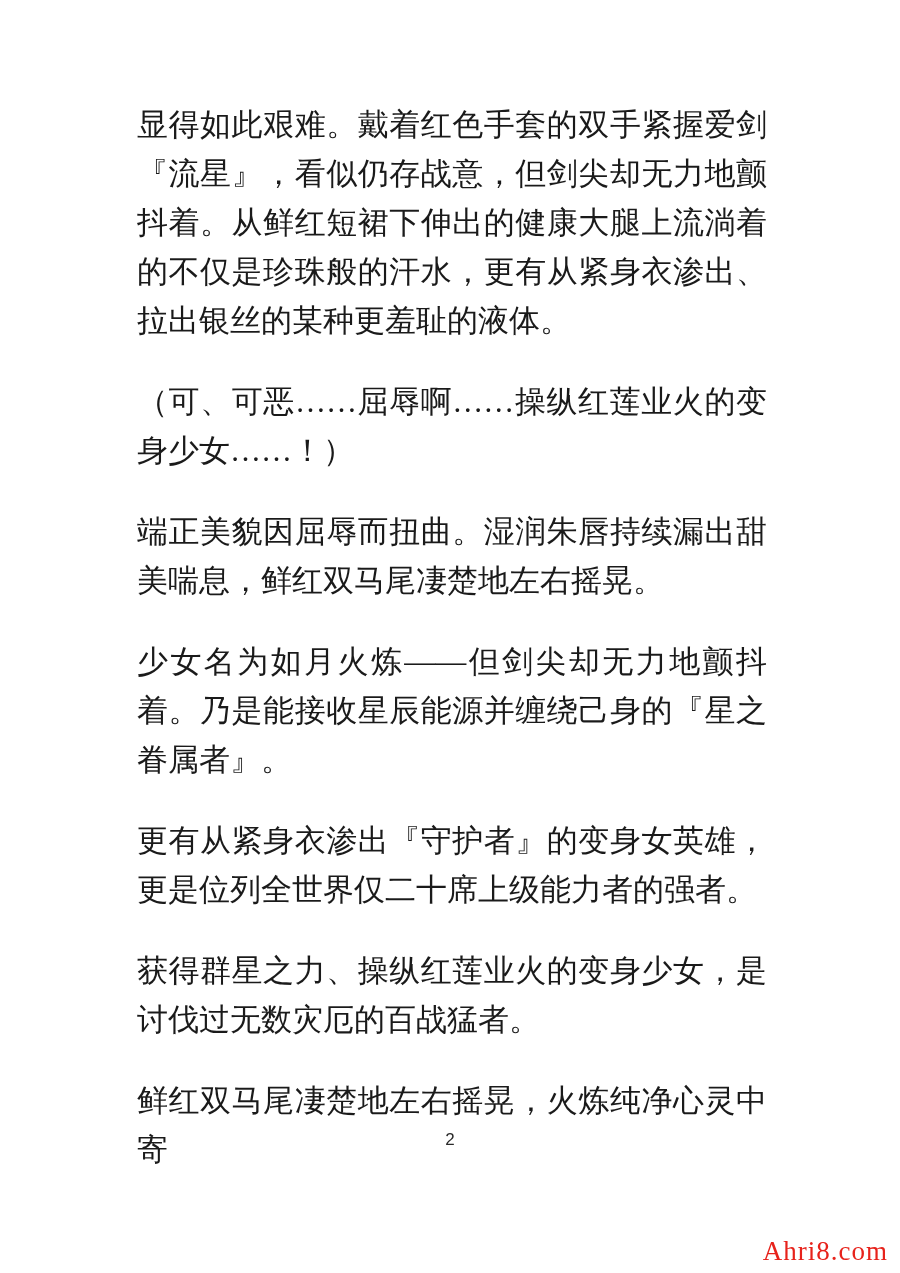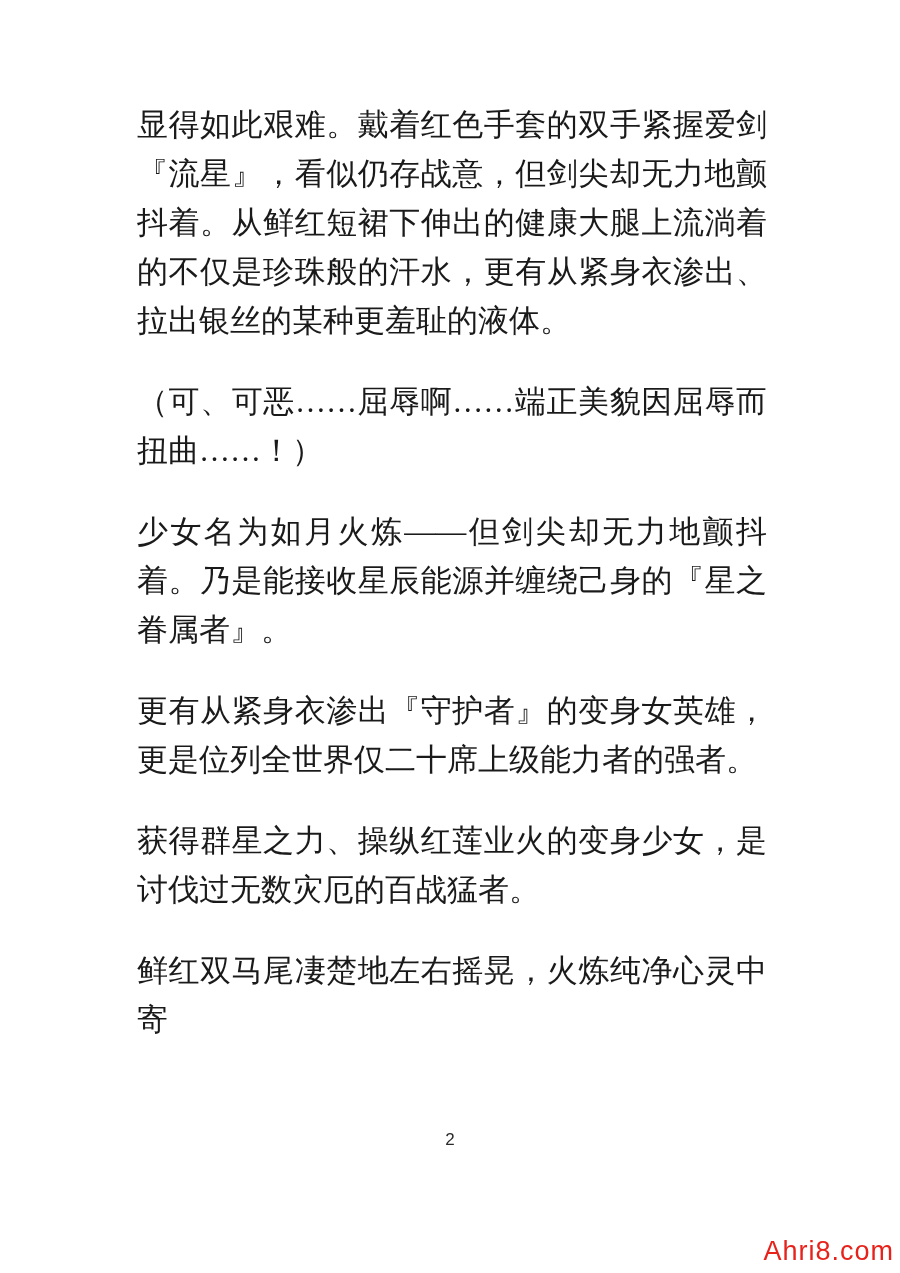--- a/index.html
+++ b/index.html
@@ -35,34 +35,35 @@
     left: 0;
     right: 0;
     top: 1130px;
     text-align: center;
     font-size: 17px;
     color: #2a2a2a;
     font-family: "Liberation Sans", "DejaVu Sans", sans-serif;
   }
   .watermark {
     position: absolute;
-    right: 6px;
+    right: 12px;
     top: 1236px;
     font-size: 27px;
     letter-spacing: 1px;
-    font-family: Liberation Sans, sans-serif;
+    font-family: Liberation Serif, serif;
   }
 </style>
 </head>
 <body>
 
 <div class="page">
   <div class="page-content" style="color: rgb(26, 26, 26);">
     <p>显得如此艰难。戴着红色手套的双手紧握爱剑『流星』，看似仍存战意，但剑尖却无力地颤抖着。从鲜红短裙下伸出的健康大腿上流淌着的不仅是珍珠般的汗水，更有从紧身衣渗出、拉出银丝的某种更羞耻的液体。</p>
-    <p>（可、可恶……屈辱啊……端正美貌因屈辱而扭曲……！）</p>
+    <p>（可、可恶……屈辱啊……操纵红莲业火的变身少女……！）</p>
+    <p>端正美貌因屈辱而扭曲。湿润朱唇持续漏出甜美喘息，鲜红双马尾凄楚地左右摇晃。</p>
     <p>少女名为如月火炼——但剑尖却无力地颤抖着。乃是能接收星辰能源并缠绕己身的『星之眷属者』。</p>
     <p>更有从紧身衣渗出『守护者』的变身女英雄，更是位列全世界仅二十席上级能力者的强者。</p>
     <p>获得群星之力、操纵红莲业火的变身少女，是讨伐过无数灾厄的百战猛者。</p>
     <p>鲜红双马尾凄楚地左右摇晃，火炼纯净心灵中寄</p>
   </div>
 
   <div class="page-number">2</div>
 
   <div class="watermark" style="color: rgb(231, 34, 27);">Ahri8.com</div>
 </div>

